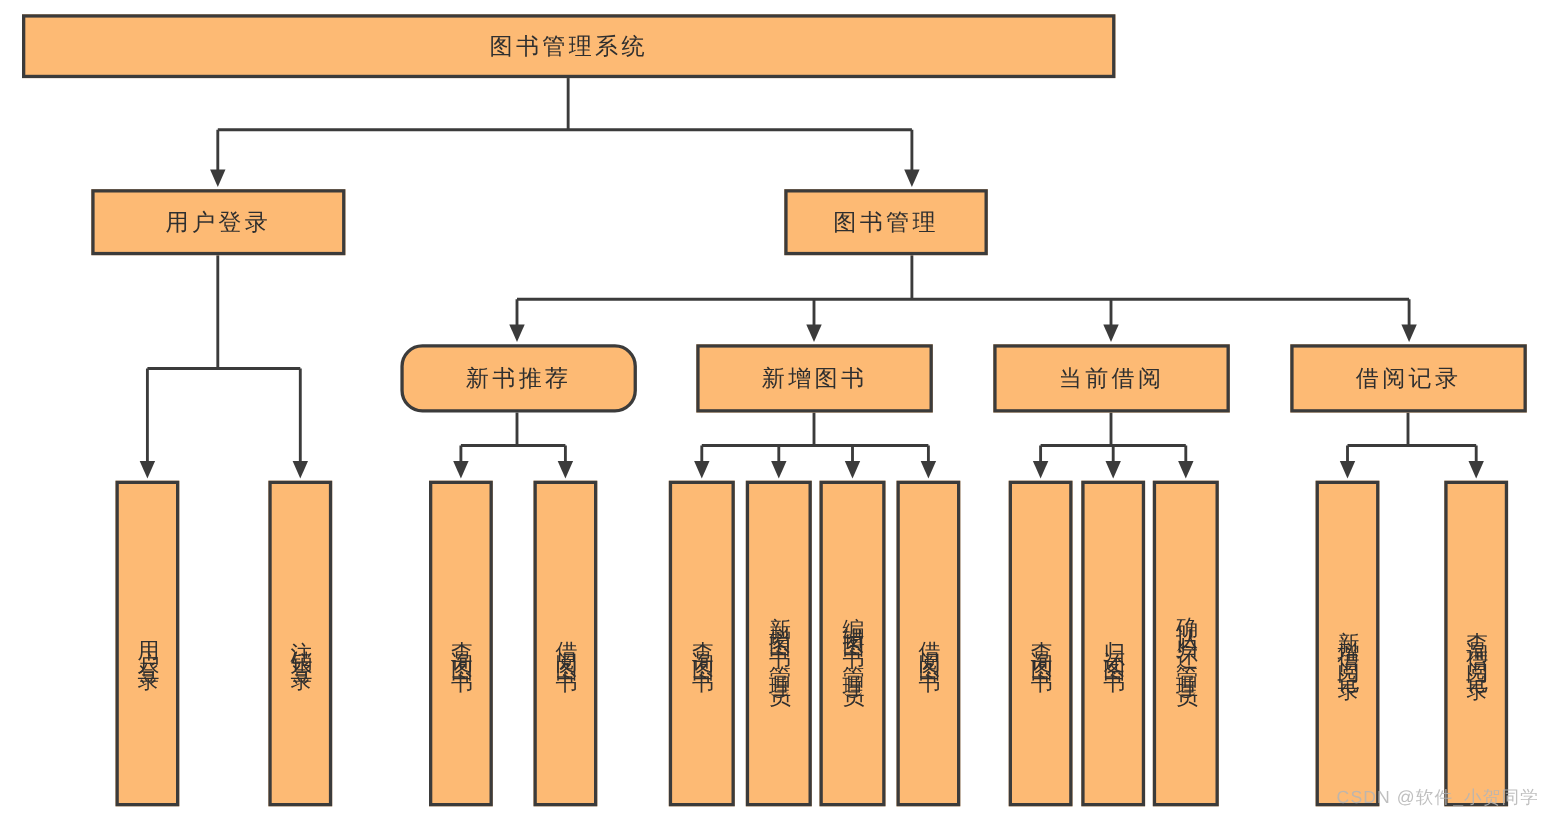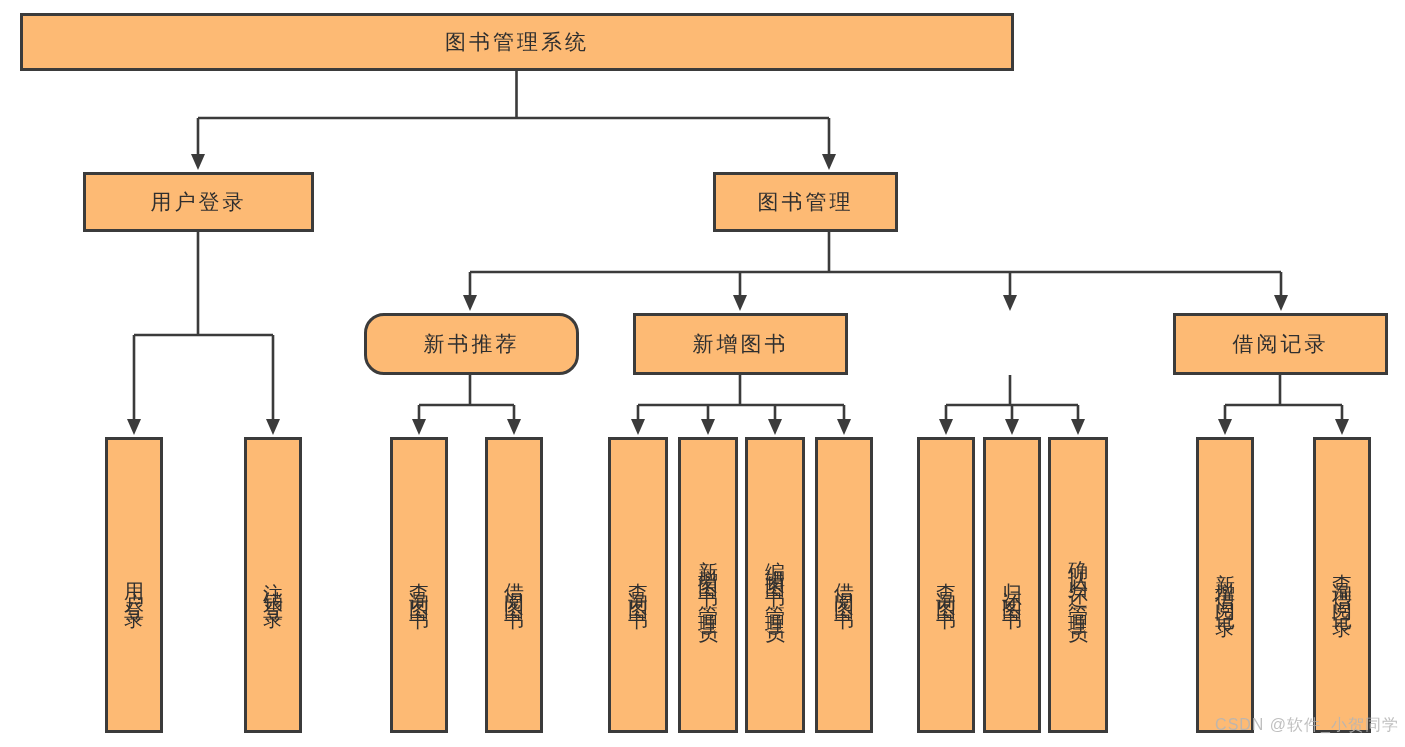--- a/index.html
+++ b/index.html
@@ -137,20 +137,23 @@
   <div class="node l2-b">
     <span>图书管理</span>
   </div>
 
   <div class="node l3 l3-0">
     <span>新书推荐</span>
   </div>
   <div class="node l3 l3-1">
     <span>新增图书</span>
   </div>
+  <div class="node l3 l3-2">
+    <span>当前借阅</span>
+  </div>
   <div class="node l3 l3-3">
     <span>借阅记录</span>
   </div>
 
   <div class="leaf leaf-0">
     <span>用户登录</span>
   </div>
   <div class="leaf leaf-1">
     <span>注销登录</span>
   </div>

